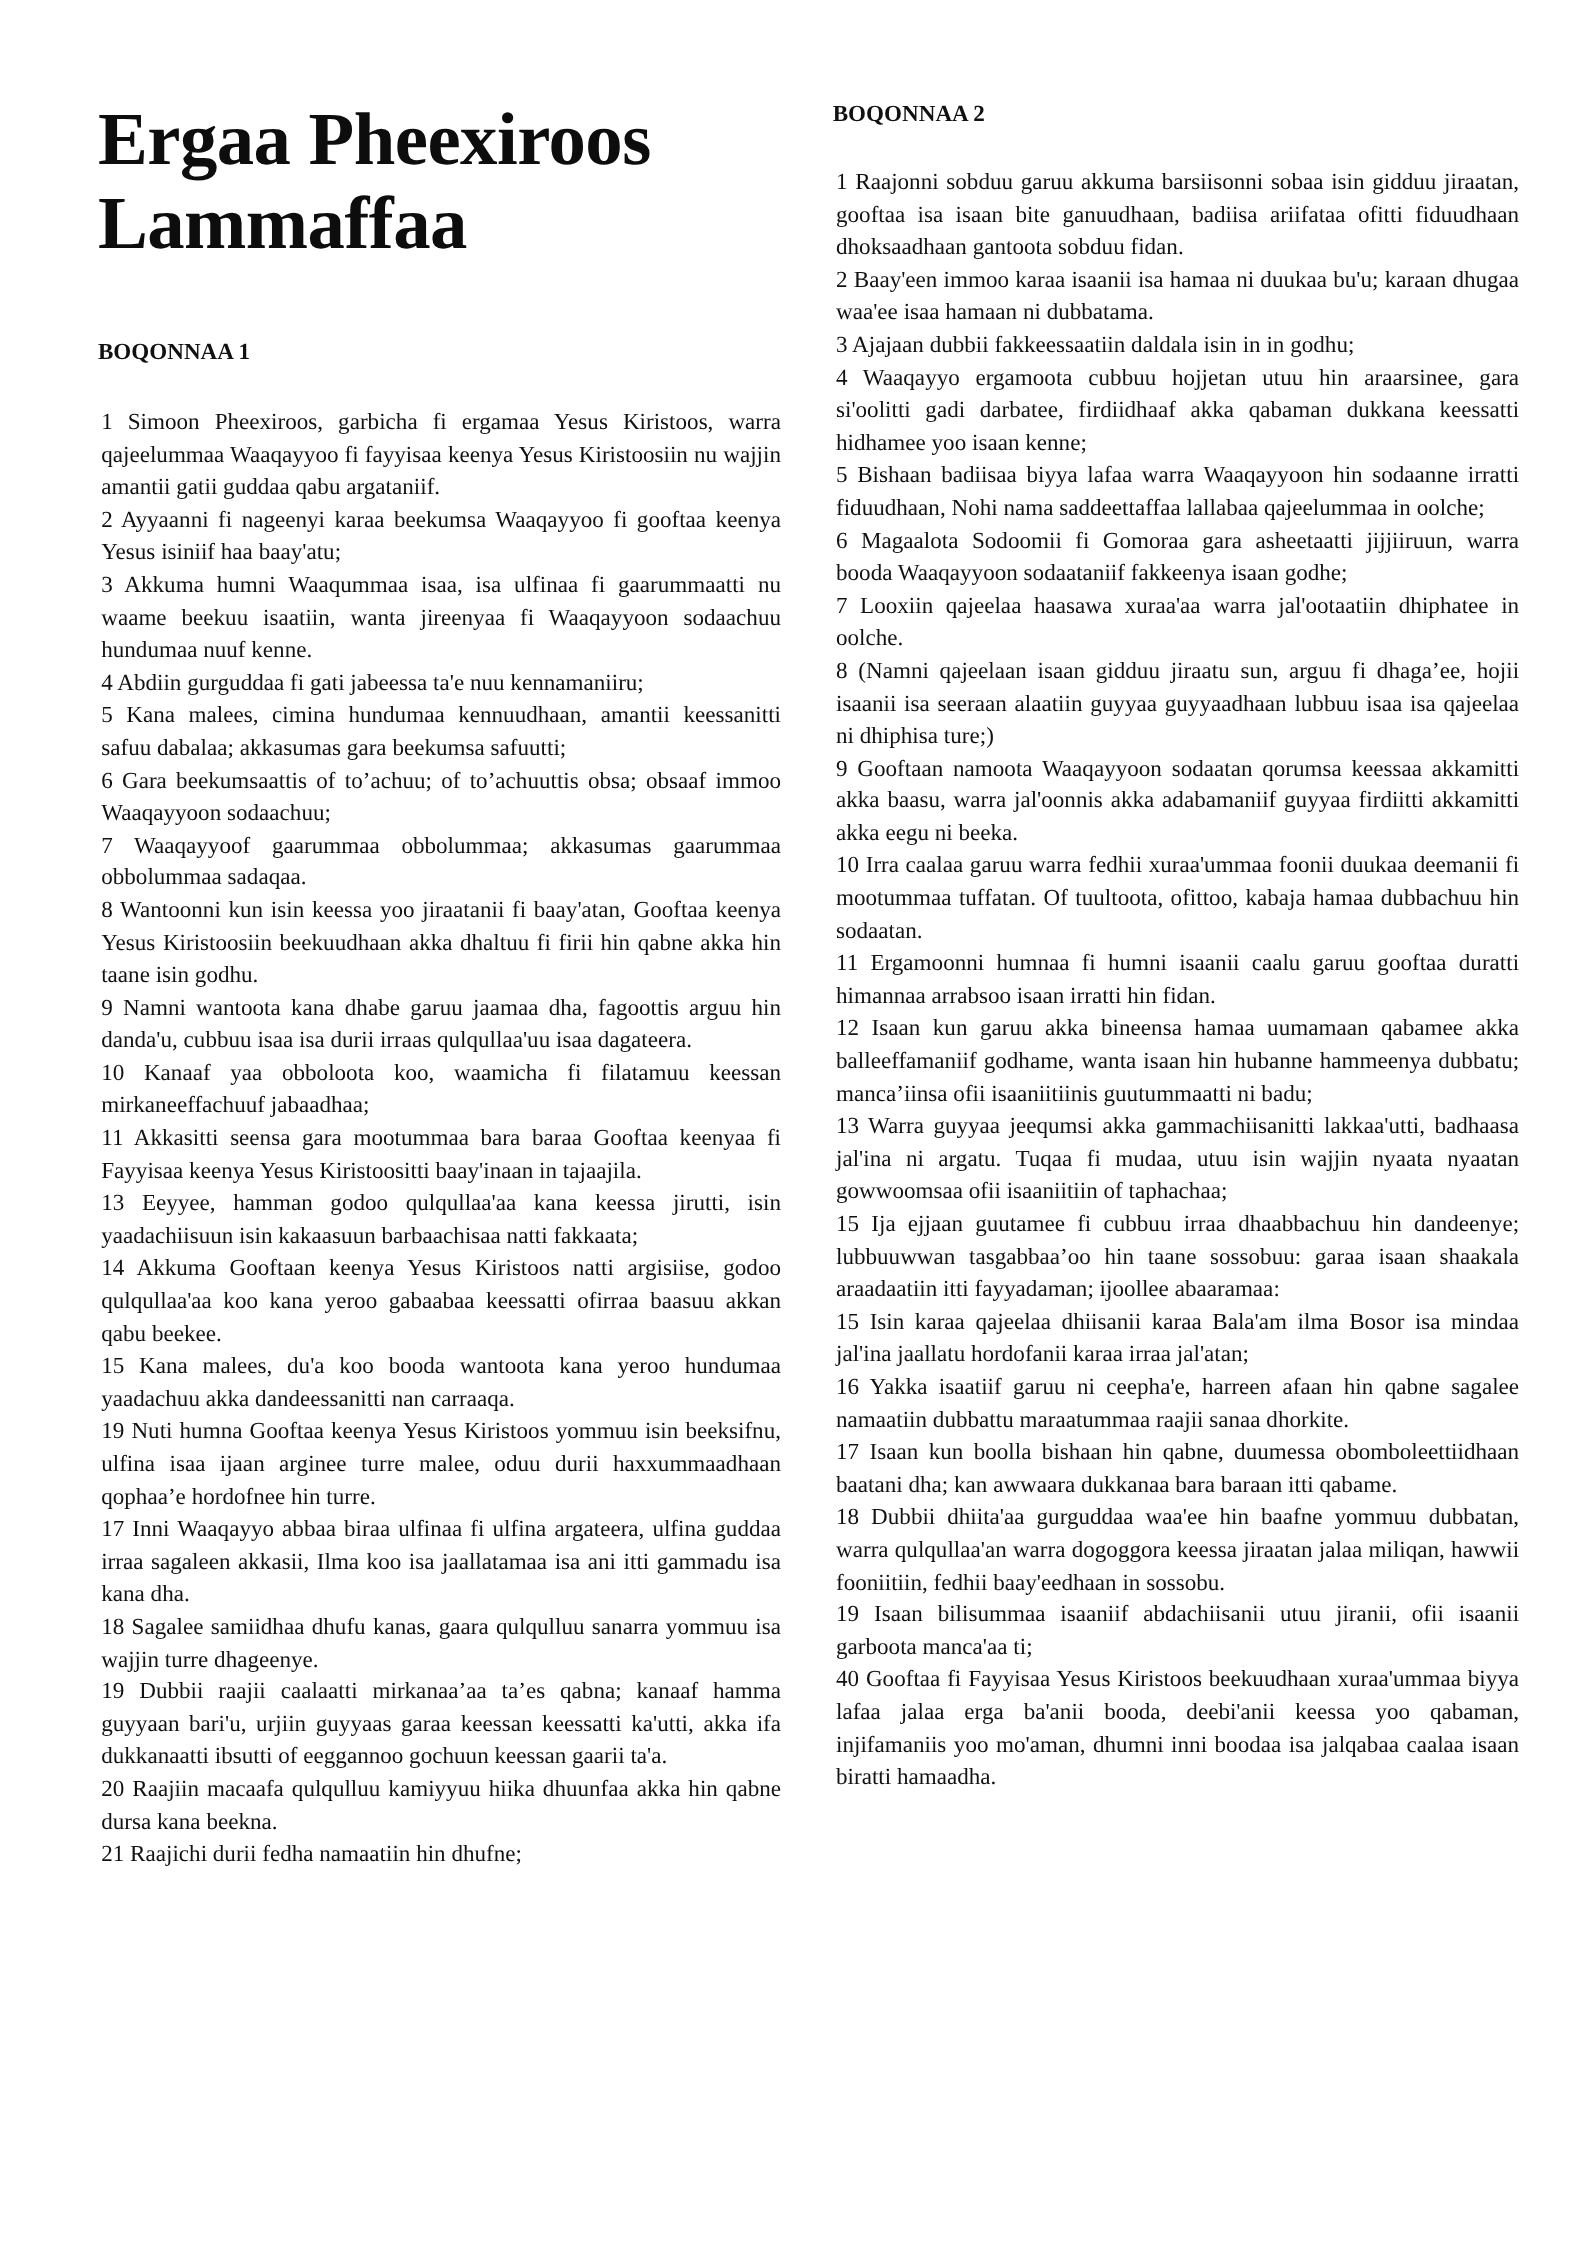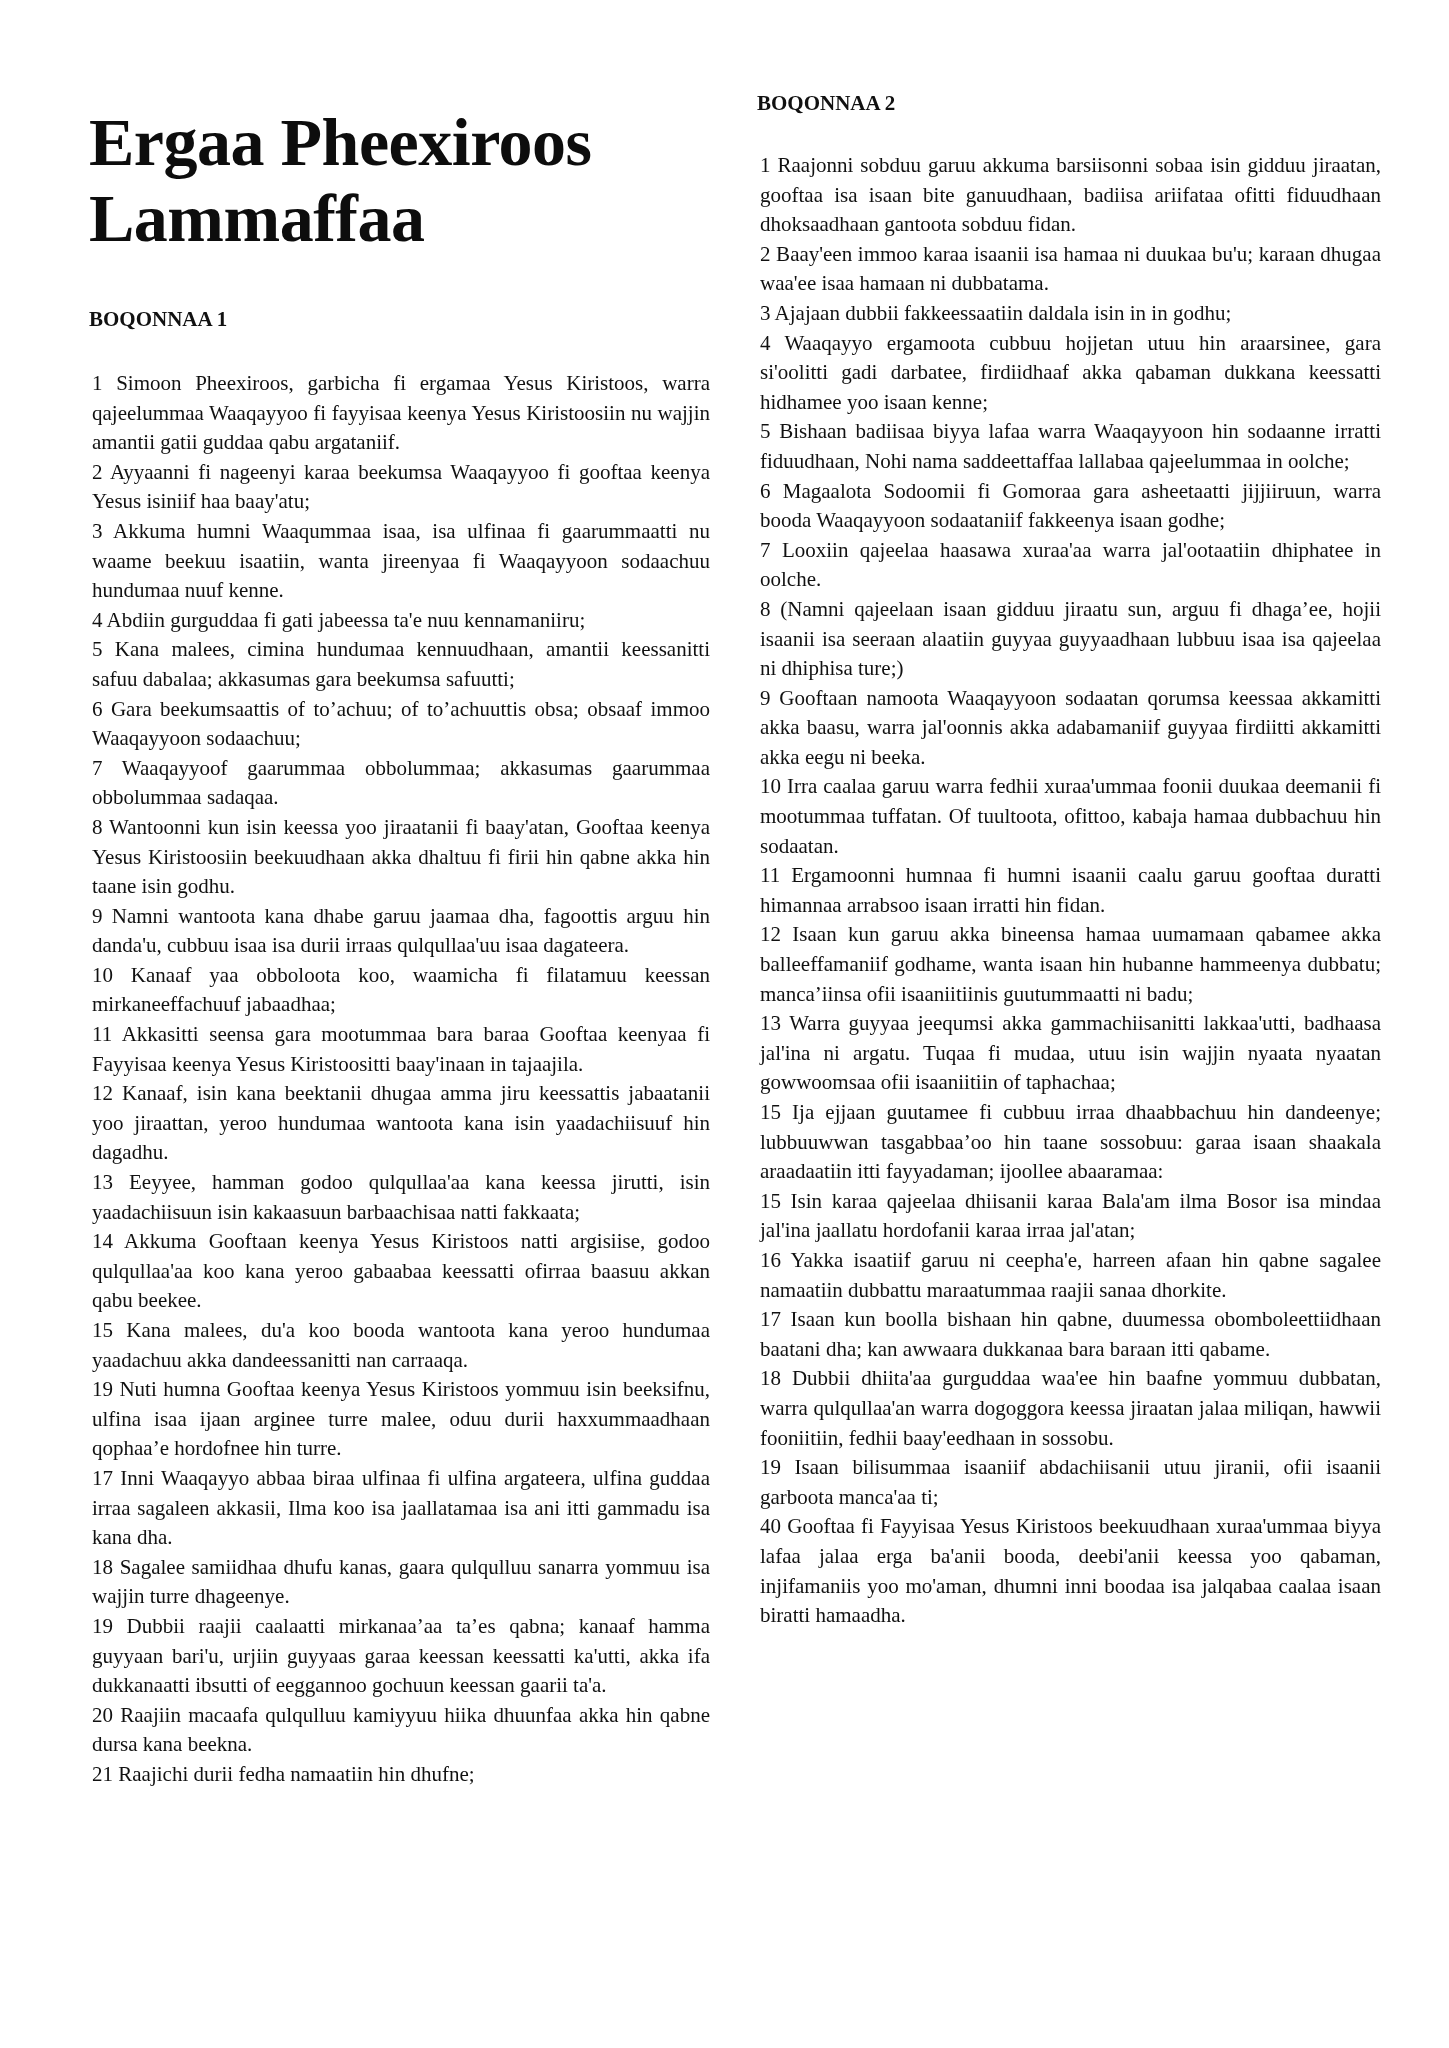--- a/index.html
+++ b/index.html
@@ -18,21 +18,21 @@
     }
     .col {
       position: absolute;
       top: 0;
     }
     .col-left { left: 89px; width: 618px; }
     .col-right { left: 757px; width: 621px; }
 
     .book-title {
       position: absolute;
-      left: 0; top: 104px;
+      left: 0; top: 88px;
       margin: 0;
       font-family: "Liberation Serif", "DejaVu Serif", serif;
       font-weight: bold;
       font-size: 68px;
       line-height: 76px;
       letter-spacing: -0.5px;
       color: #0d0d0d;
     }
     .chapter-heading {
       position: absolute;
@@ -84,21 +84,20 @@
       <p class="verse">2 Ayyaanni fi nageenyi karaa beekumsa Waaqayyoo fi gooftaa keenya Yesus isiniif haa baay'atu;</p>
       <p class="verse">3 Akkuma humni Waaqummaa isaa, isa ulfinaa fi gaarummaatti nu waame beekuu isaatiin, wanta jireenyaa fi Waaqayyoon sodaachuu hundumaa nuuf kenne.</p>
       <p class="verse">4 Abdiin gurguddaa fi gati jabeessa ta'e nuu kennamaniiru;</p>
       <p class="verse">5 Kana malees, cimina hundumaa kennuudhaan, amantii keessanitti safuu dabalaa; akkasumas gara beekumsa safuutti;</p>
       <p class="verse">6 Gara beekumsaattis of to’achuu; of to’achuuttis obsa; obsaaf immoo Waaqayyoon sodaachuu;</p>
       <p class="verse">7 Waaqayyoof gaarummaa obbolummaa; akkasumas gaarummaa obbolummaa sadaqaa.</p>
       <p class="verse">8 Wantoonni kun isin keessa yoo jiraatanii fi baay'atan, Gooftaa keenya Yesus Kiristoosiin beekuudhaan akka dhaltuu fi firii hin qabne akka hin taane isin godhu.</p>
       <p class="verse">9 Namni wantoota kana dhabe garuu jaamaa dha, fagoottis arguu hin danda'u, cubbuu isaa isa durii irraas qulqullaa'uu isaa dagateera.</p>
       <p class="verse">10 Kanaaf yaa obboloota koo, waamicha fi filatamuu keessan mirkaneeffachuuf jabaadhaa;</p>
       <p class="verse">11 Akkasitti seensa gara mootummaa bara baraa Gooftaa keenyaa fi Fayyisaa keenya Yesus Kiristoositti baay'inaan in tajaajila.</p>
-      <p class="verse">12 Kanaaf, isin kana beektanii dhugaa amma jiru keessattis jabaatanii yoo jiraattan, yeroo hundumaa wantoota kana isin yaadachiisuuf hin dagadhu.</p>
       <p class="verse">13 Eeyyee, hamman godoo qulqullaa'aa kana keessa jirutti, isin yaadachiisuun isin kakaasuun barbaachisaa natti fakkaata;</p>
       <p class="verse">14 Akkuma Gooftaan keenya Yesus Kiristoos natti argisiise, godoo qulqullaa'aa koo kana yeroo gabaabaa keessatti ofirraa baasuu akkan qabu beekee.</p>
       <p class="verse">15 Kana malees, du'a koo booda wantoota kana yeroo hundumaa yaadachuu akka dandeessanitti nan carraaqa.</p>
       <p class="verse">19 Nuti humna Gooftaa keenya Yesus Kiristoos yommuu isin beeksifnu, ulfina isaa ijaan arginee turre malee, oduu durii haxxummaadhaan qophaa’e hordofnee hin turre.</p>
       <p class="verse">17 Inni Waaqayyo abbaa biraa ulfinaa fi ulfina argateera, ulfina guddaa irraa sagaleen akkasii, Ilma koo isa jaallatamaa isa ani itti gammadu isa kana dha.</p>
       <p class="verse">18 Sagalee samiidhaa dhufu kanas, gaara qulqulluu sanarra yommuu isa wajjin turre dhageenye.</p>
       <p class="verse">19 Dubbii raajii caalaatti mirkanaa’aa ta’es qabna; kanaaf hamma guyyaan bari'u, urjiin guyyaas garaa keessan keessatti ka'utti, akka ifa dukkanaatti ibsutti of eeggannoo gochuun keessan gaarii ta'a.</p>
       <p class="verse">20 Raajiin macaafa qulqulluu kamiyyuu hiika dhuunfaa akka hin qabne dursa kana beekna.</p>
       <p class="verse">21 Raajichi durii fedha namaatiin hin dhufne;</p>
     </div>

